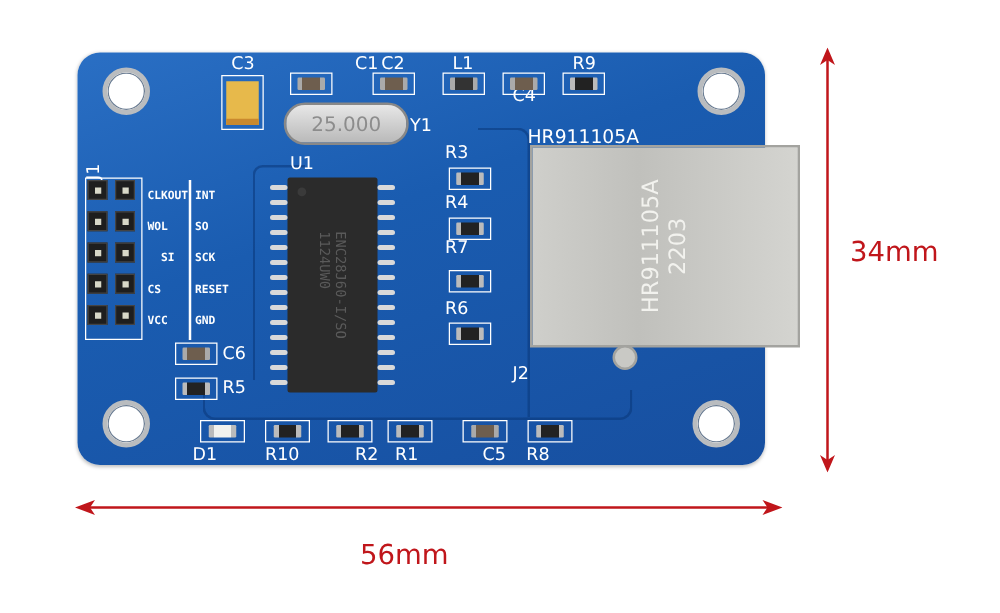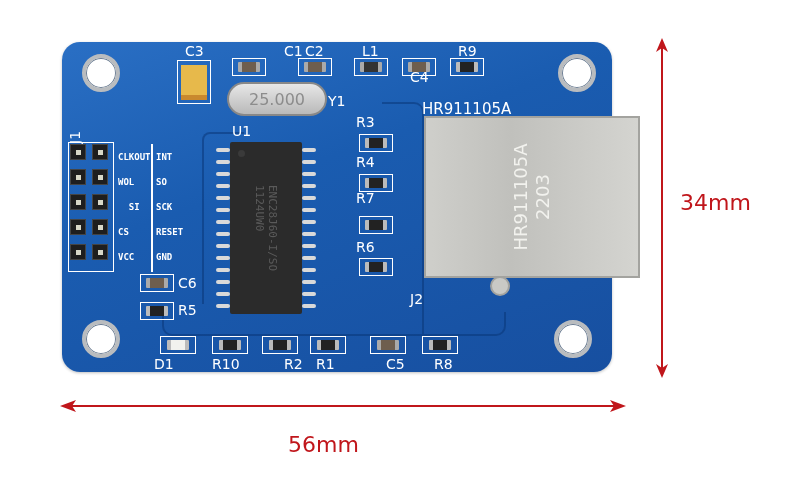--- a/index.html
+++ b/index.html
@@ -221,21 +221,21 @@
   <div class="abs silk" style="left:254px;top:315px;">R1</div>
 
   <div class="abs pad" style="left:308px;top:294px;width:36px;height:18px;">
       <div class="smd"></div>
     </div>
   <div class="abs silk" style="left:312px;top:315px;margin-left:12px;">C5</div>
 
   <div class="abs pad" style="left:360px;top:294px;width:36px;height:18px;">
       <div class="smd res"></div>
     </div>
-  <div class="abs silk" style="left:372px;top:315px;">R8</div>
+  <div class="abs silk" style="left:359px;top:315px;">R8</div>
 </div>
 
 <svg class="abs" style="left:650px;top:38px;" width="24" height="340">
   <line x1="12" y1="8" x2="12" y2="332" stroke="#c0161b" stroke-width="2"></line>
   <polygon points="12,0 6,14 12,10 18,14" fill="#c0161b"></polygon>
   <polygon points="12,340 6,326 12,330 18,326" fill="#c0161b"></polygon>
 </svg>
 <div class="abs dim" style="left:680px;top:190px;">34mm</div>
 
 <svg class="abs" style="left:60px;top:396px;" width="566" height="20">

